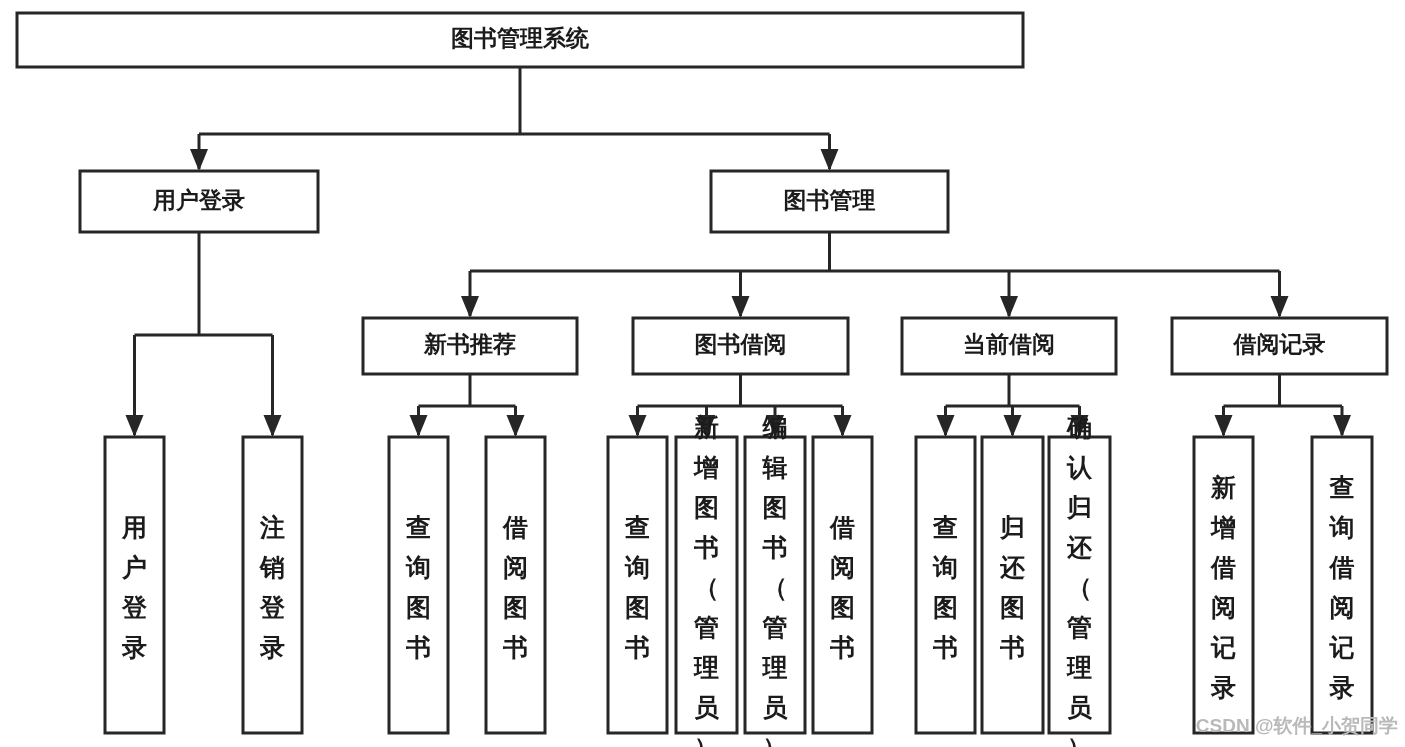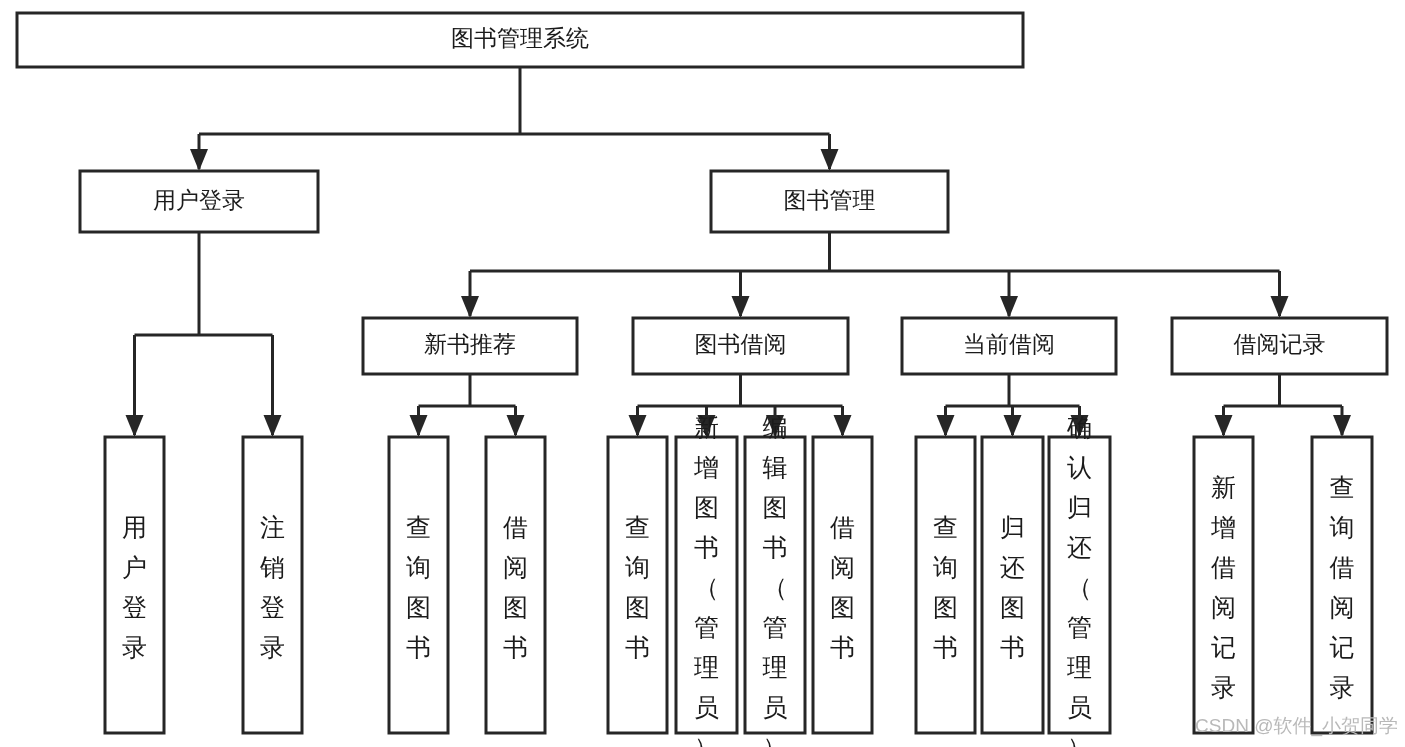--- a/index.html
+++ b/index.html
@@ -12,20 +12,21 @@
     height: 747px;
     font-family: "Liberation Sans", "DejaVu Sans", sans-serif;
     overflow: hidden;
     position: relative;
   }
   #diagram-root {
     position: absolute;
     left: 0; top: 0;
     width: 1405px;
     height: 747px;
+    font-weight: bold;
   }
   svg { display: block; }
   .node-box {
     fill: #ffffff;
     stroke: #262626;
     stroke-width: 3;
   }
   .connector {
     stroke: #262626;
     stroke-width: 3;

